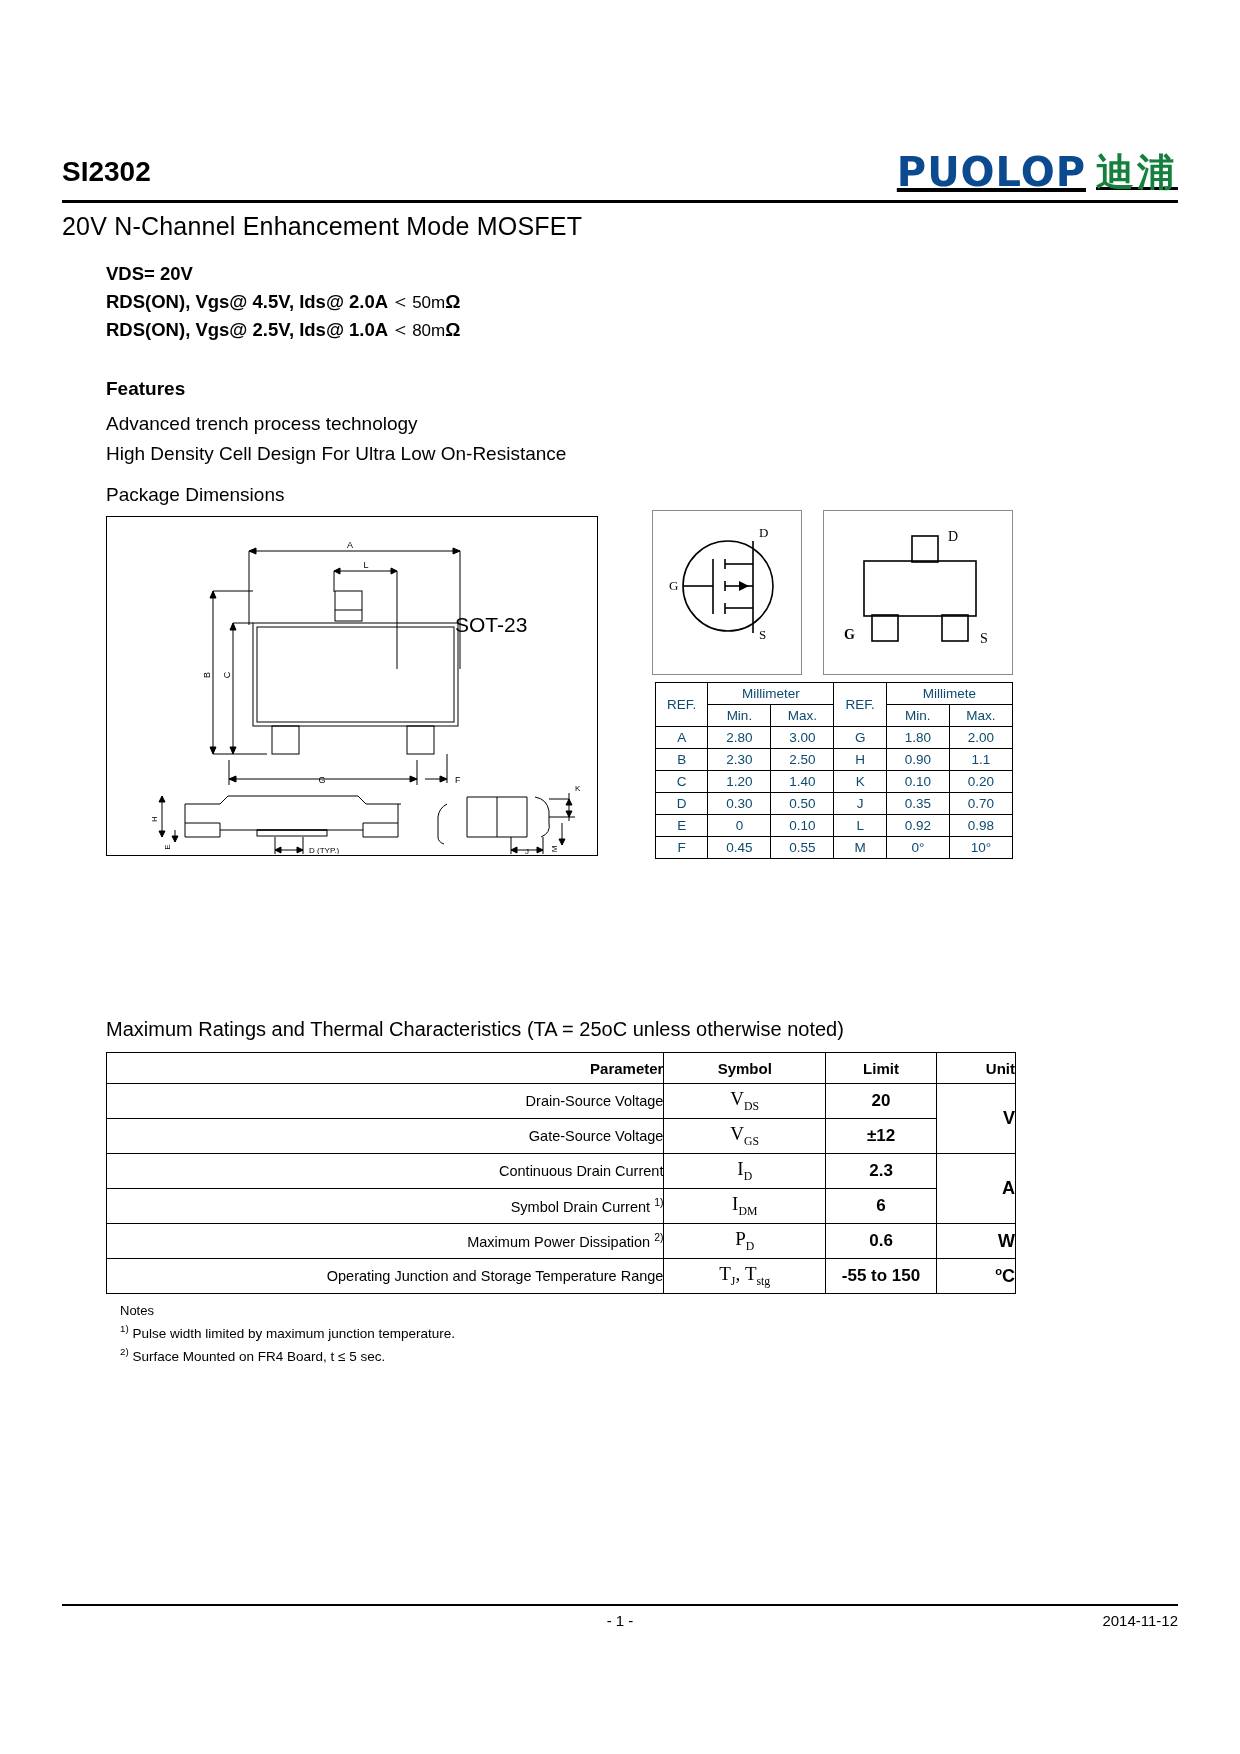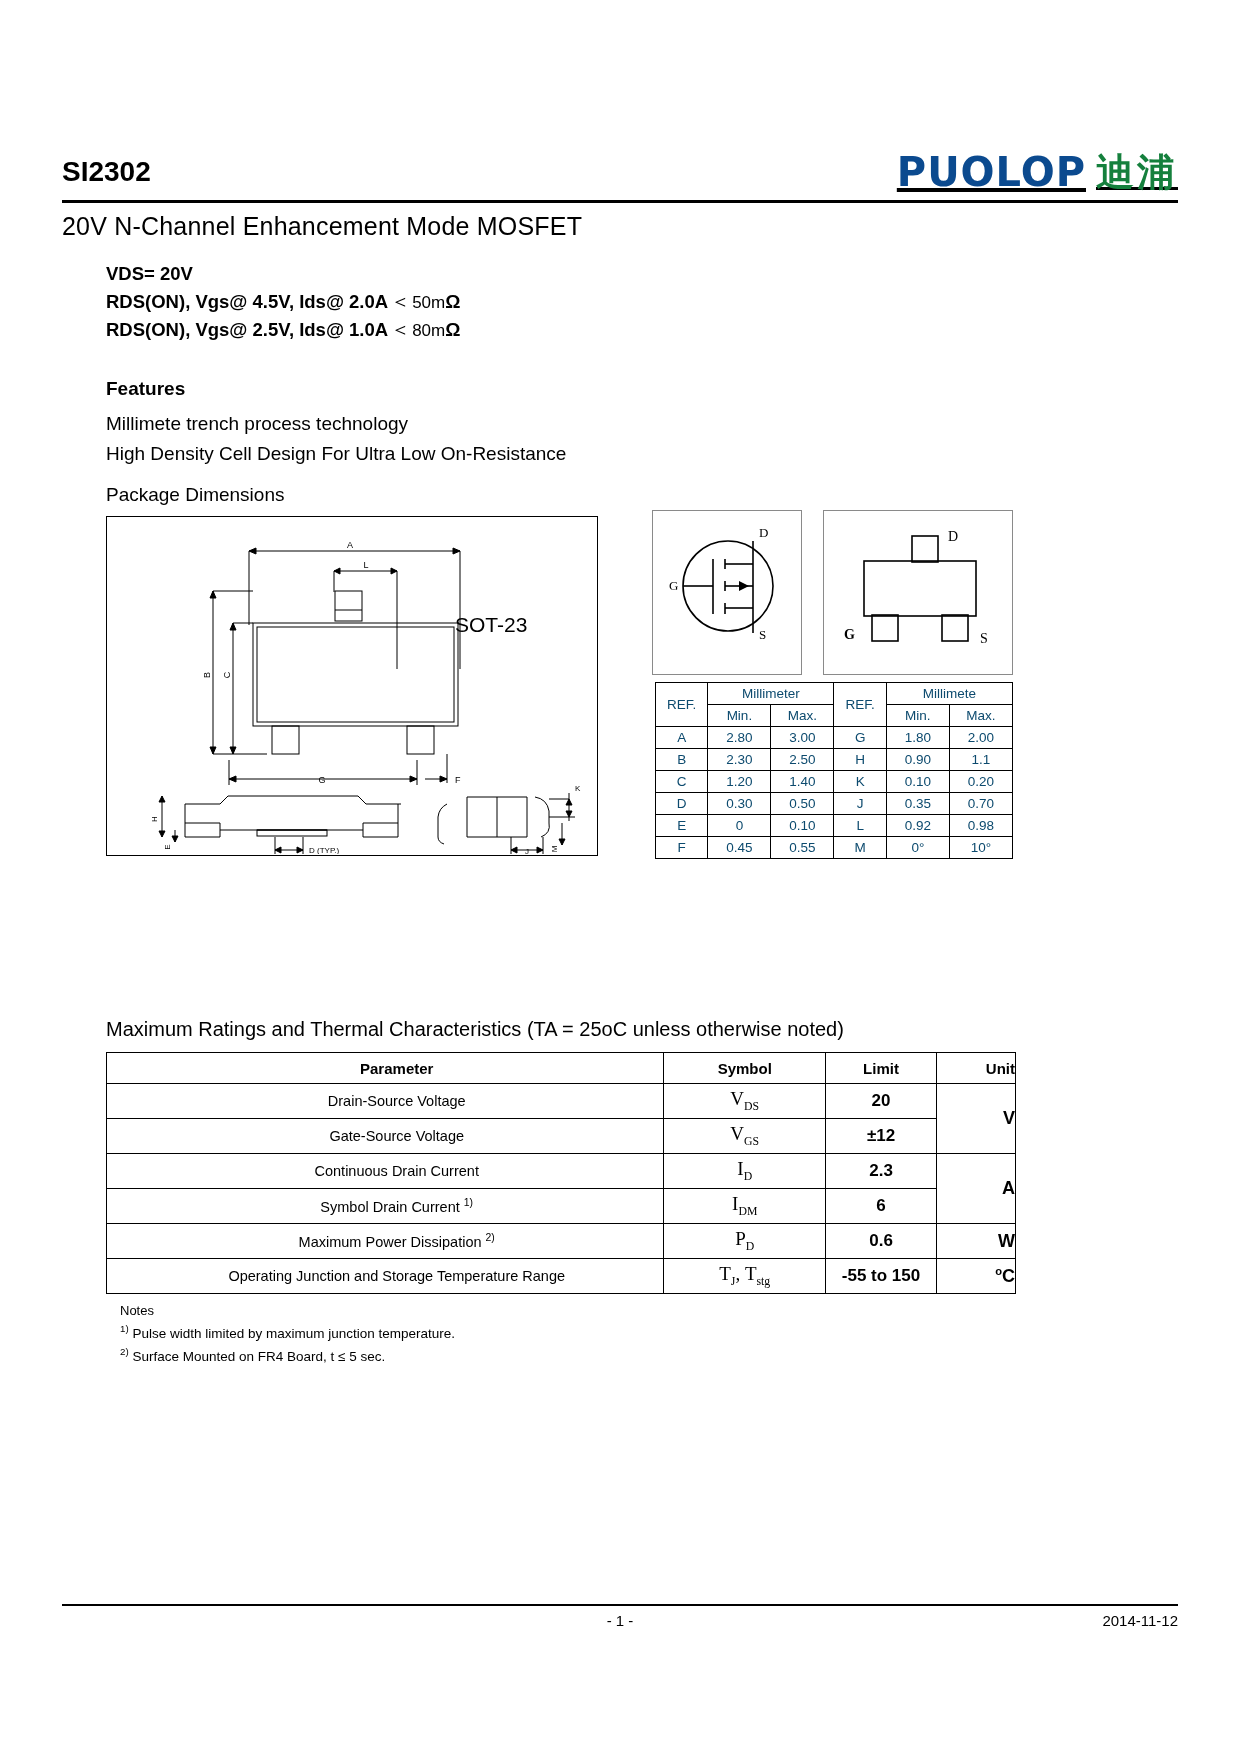--- a/index.html
+++ b/index.html
@@ -200,21 +200,21 @@
   }
   .ratings-table th, .ratings-table td {
     border: 1px solid #000;
     padding: 0;
   }
   .ratings-table th {
     font-weight: bold;
     font-size: 15px;
     height: 30px;
   }
-  .ratings-table .c-param { width: 552px; text-align: center; padding-left: 23px; }
+  .ratings-table .c-param { width: 552px; text-align: right; padding-left: 23px; }
   .ratings-table .c-sym   { width: 165px; text-align: center; }
   .ratings-table .c-lim   { width: 113px; text-align: center; }
   .ratings-table .c-unit  { width: 80px;  text-align: right; margin-top: 30px; }
   .ratings-table td {
     height: 34px;
     font-size: 14.5px;
   }
   .ratings-table td.c-param { font-size: 14.5px; }
   .ratings-table td.c-sym {
     font-size: 19px;
@@ -290,21 +290,21 @@
     <div class="spec-line">
       <span>RDS(ON), Vgs@ 4.5V, Ids@ 2.0A</span><span class="lt">＜</span><span class="light">50m</span><span class="ohm">Ω</span>
     </div>
     <div class="spec-line">
       <span>RDS(ON), Vgs@ 2.5V, Ids@ 1.0A</span><span class="lt">＜</span><span class="light">80m</span><span class="ohm">Ω</span>
     </div>
   </div>
 
   <div class="features">
     <div class="features-title">Features</div>
-    <div class="feature-item">Millimete trench process technology</div>
+    <div class="feature-item">Advanced trench process technology</div>
     <div class="feature-item">High Density Cell Design For Ultra Low On-Resistance</div>
   </div>
 
   <div class="pkg-heading">Package Dimensions</div>
 
   <div class="pkg-box">
     <svg width="490" height="337" viewBox="0 0 490 337">
       <g stroke="#000" fill="none" stroke-width="1">
 
         <line x1="142" y1="34" x2="353" y2="34"></line>

